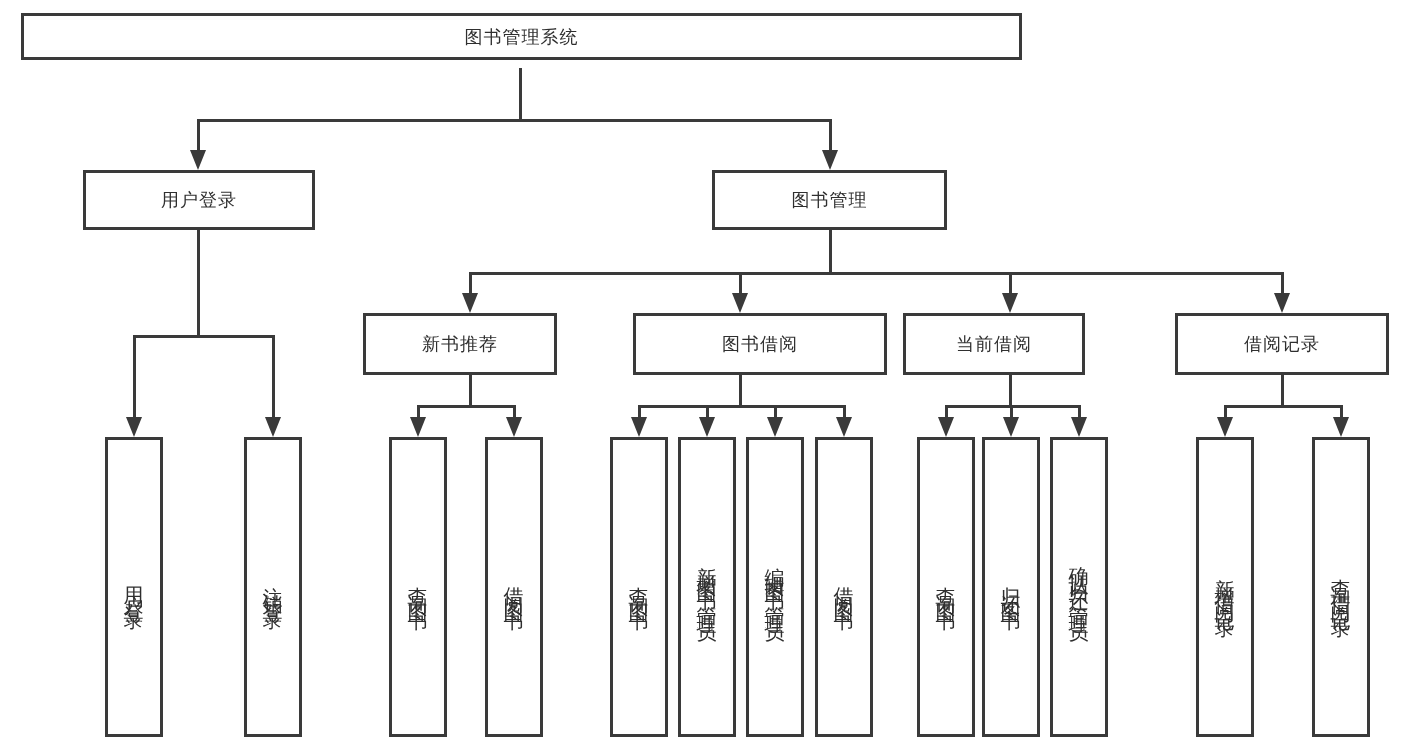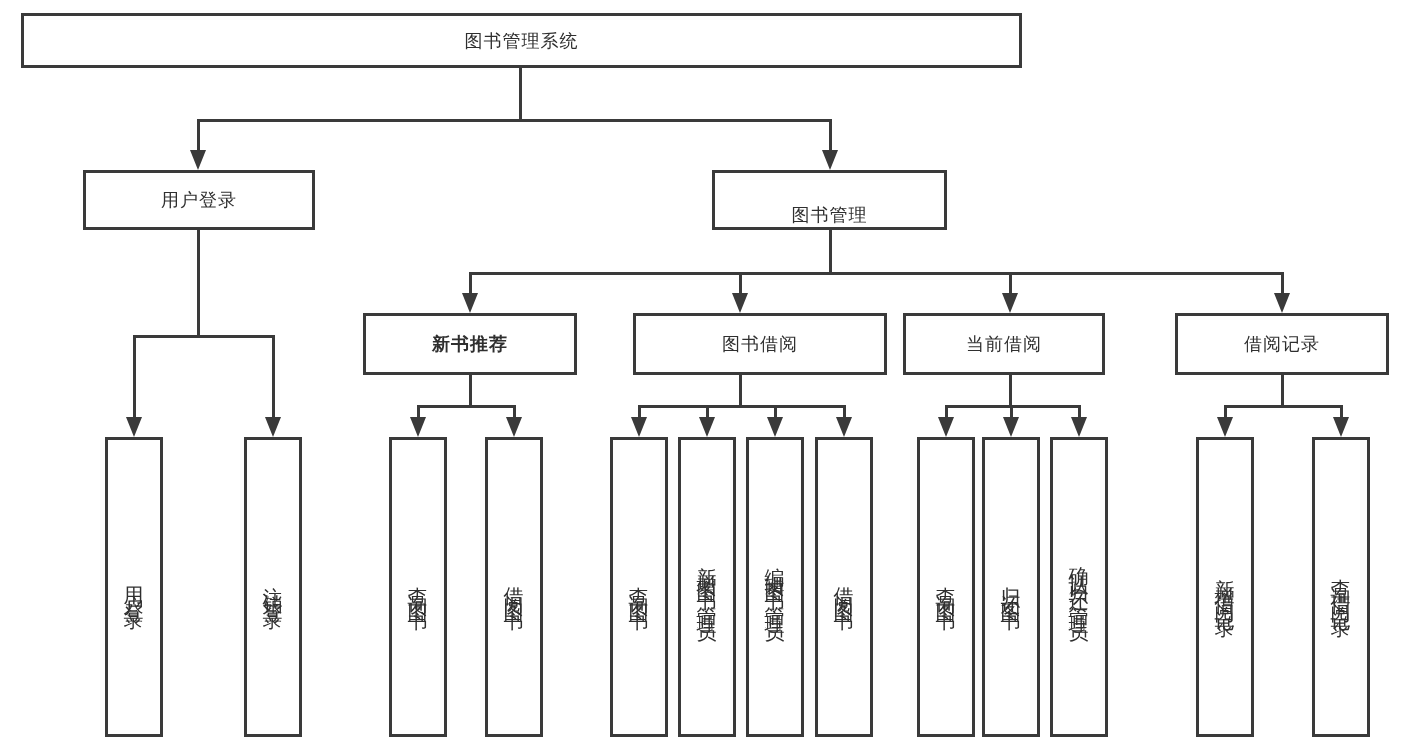--- a/index.html
+++ b/index.html
@@ -53,41 +53,41 @@
     letter-spacing:0.5px;
     z-index:10;
     white-space:nowrap;
   }
 </style>
 </head>
 <body>
 
 <div class="stage">
 
-  <div class="node" style="left:21px;top:13px;width:1001px;height:55px;">
+  <div class="node" style="left:21px;top:13px;width:1001px;height:47px;">
     <span>图书管理系统</span>
   </div>
 
   <div class="node" style="left:83px;top:170px;width:232px;height:60px;">
     <span>用户登录</span>
   </div>
 
-  <div class="node" style="left:712px;top:170px;width:235px;height:60px;align-items:flex-end;">
+  <div class="node" style="left:712px;top:170px;width:235px;height:60px;">
     <span>图书管理</span>
   </div>
 
-  <div class="node" style="left:363px;top:313px;width:214px;height:62px;font-weight:bold;">
+  <div class="node" style="left:363px;top:313px;width:194px;height:62px;">
     <span>新书推荐</span>
   </div>
 
   <div class="node" style="left:633px;top:313px;width:254px;height:62px;">
     <span>图书借阅</span>
   </div>
 
-  <div class="node" style="left:903px;top:313px;width:202px;height:62px;">
+  <div class="node" style="left:903px;top:313px;width:182px;height:62px;">
     <span>当前借阅</span>
   </div>
 
   <div class="node" style="left:1175px;top:313px;width:214px;height:62px;">
     <span>借阅记录</span>
   </div>
 
   <div class="vnode" style="left:105px;top:437px;width:58px;height:300px;">
     <span class="vtext">用户登录</span>
   </div>

